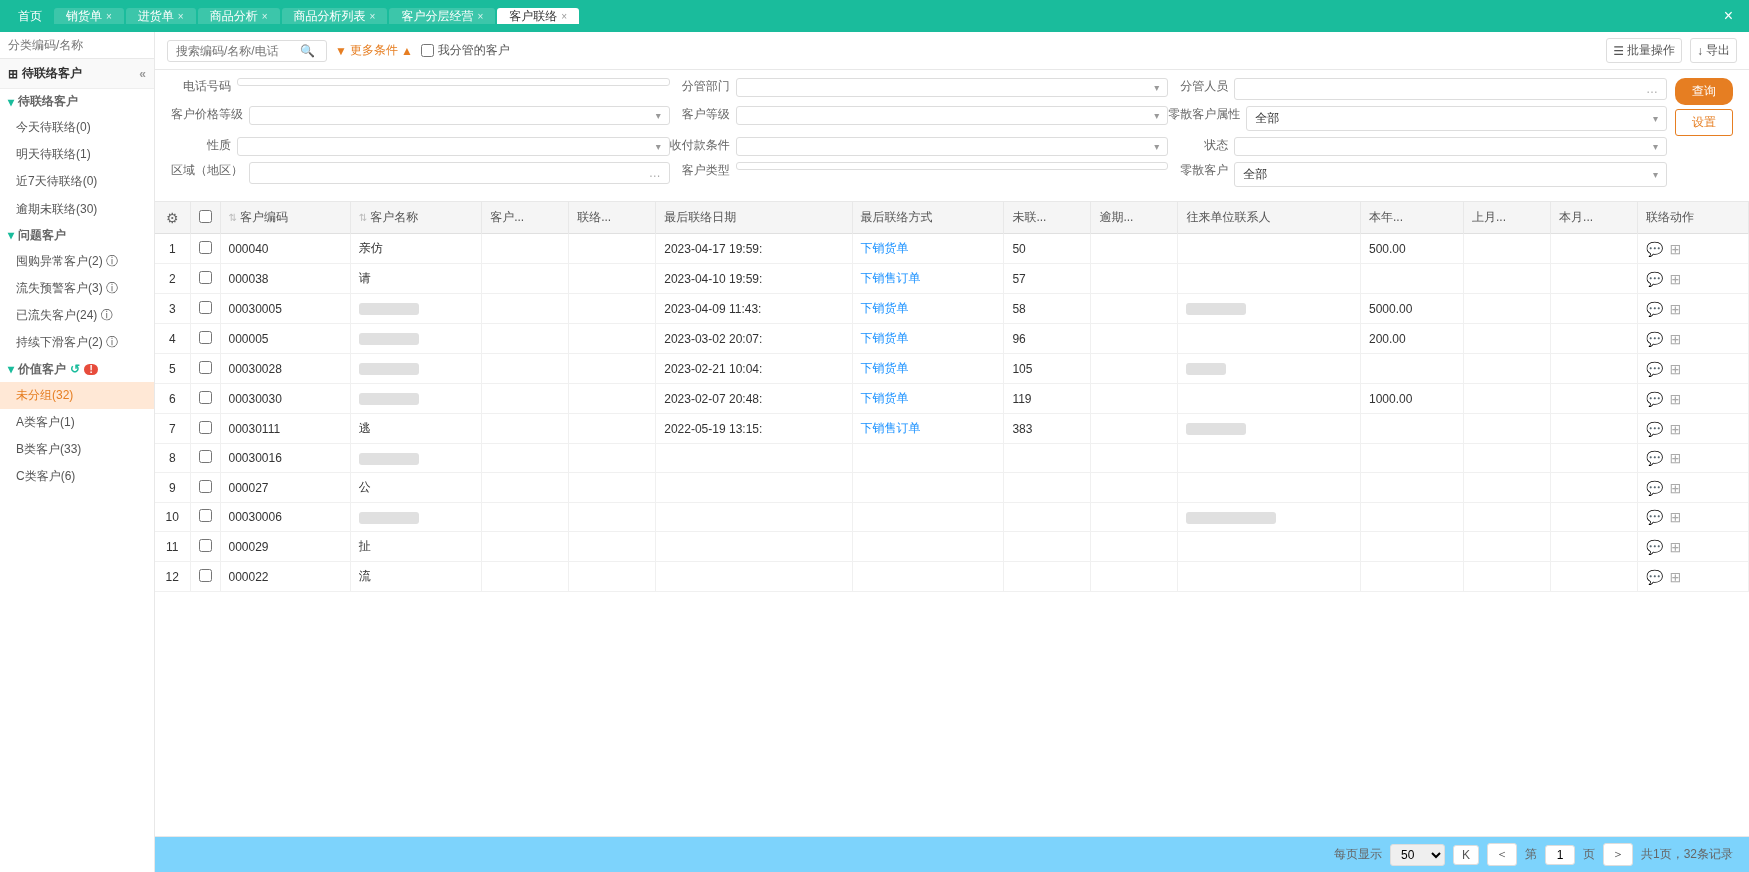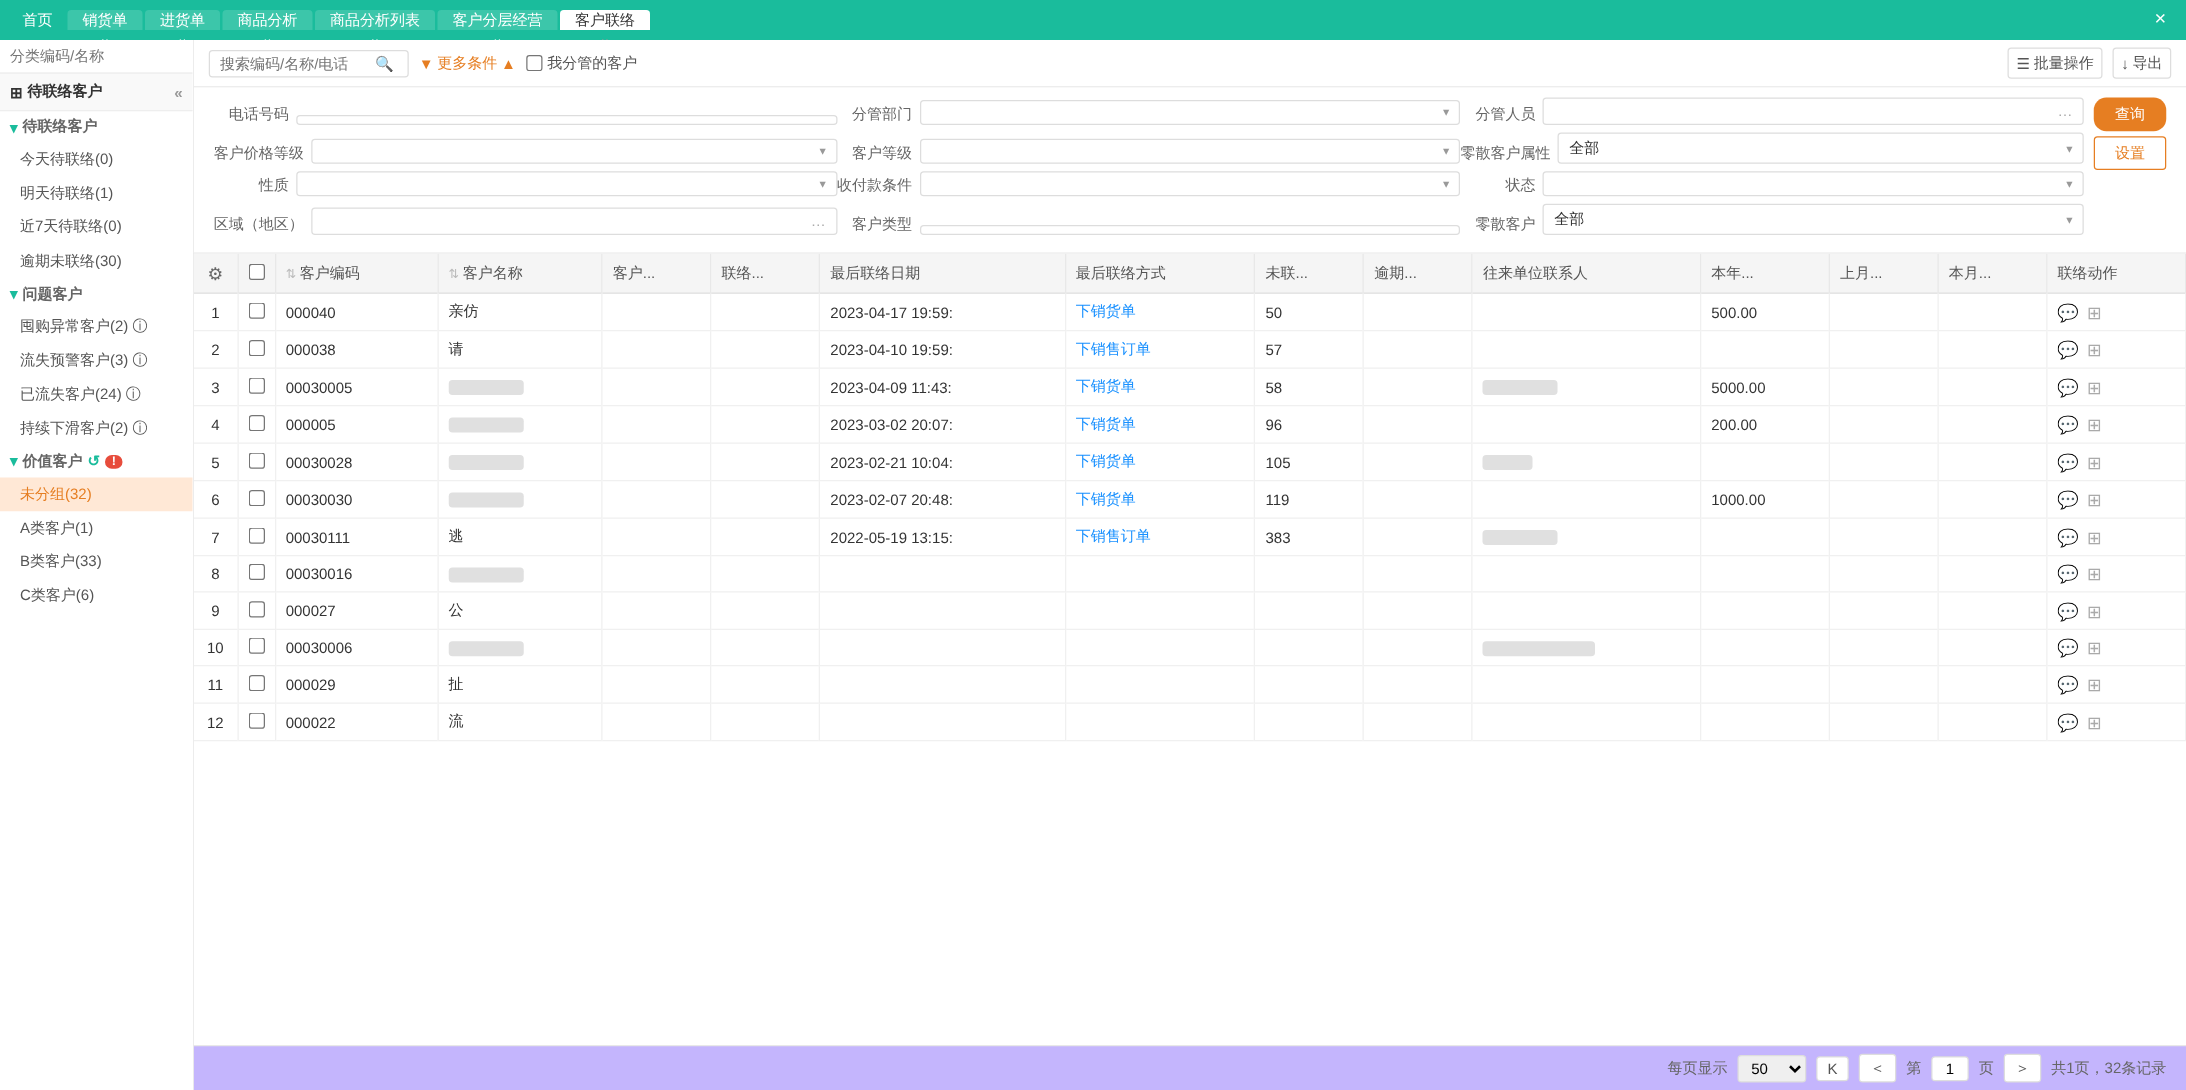--- a/index.html
+++ b/index.html
@@ -18,21 +18,20 @@
       display: flex;
       align-items: center;
       gap: 4px;
       padding: 0 12px;
       height: 16px;
       background: rgba(255,255,255,0.15);
       color: #fff;
       border-radius: 3px 3px 0 0;
       cursor: pointer;
       font-size: 12px;
-      flex-direction: column;
     }
     .nav-tab.active {
       background: #fff;
       color: #333;
     }
     .nav-tab .close-x {
       font-size: 10px;
       color: rgba(255,255,255,0.8);
       cursor: pointer;
     }
@@ -203,21 +202,21 @@
       border-bottom: 1px solid #e8e8e8;
     }
     .adv-filter-row {
       display: flex;
       gap: 0;
       margin-bottom: 6px;
     }
     .adv-filter-cell {
       flex: 1;
       display: flex;
-      align-items: flex-end;
+      align-items: flex-start;
       gap: 6px;
     }
     .adv-filter-label {
       color: #666;
       white-space: nowrap;
       min-width: 60px;
       text-align: right;
     }
     .adv-filter-input {
       flex: 1;
@@ -305,21 +304,21 @@
       cursor: pointer;
       font-size: 14px;
     }
 
     
     .table-footer {
       display: flex;
       align-items: center;
       justify-content: flex-end;
       padding: 6px 16px;
-      background: #c4b5fd;
+      background: #7dd3fc;
       border-top: 1px solid #e8e8e8;
       gap: 8px;
     }
     .footer-label { color: #666; }
     .footer-select {
       border: 1px solid #ddd;
       border-radius: 3px;
       padding: 2px 6px;
       font-size: 12px;
     }

